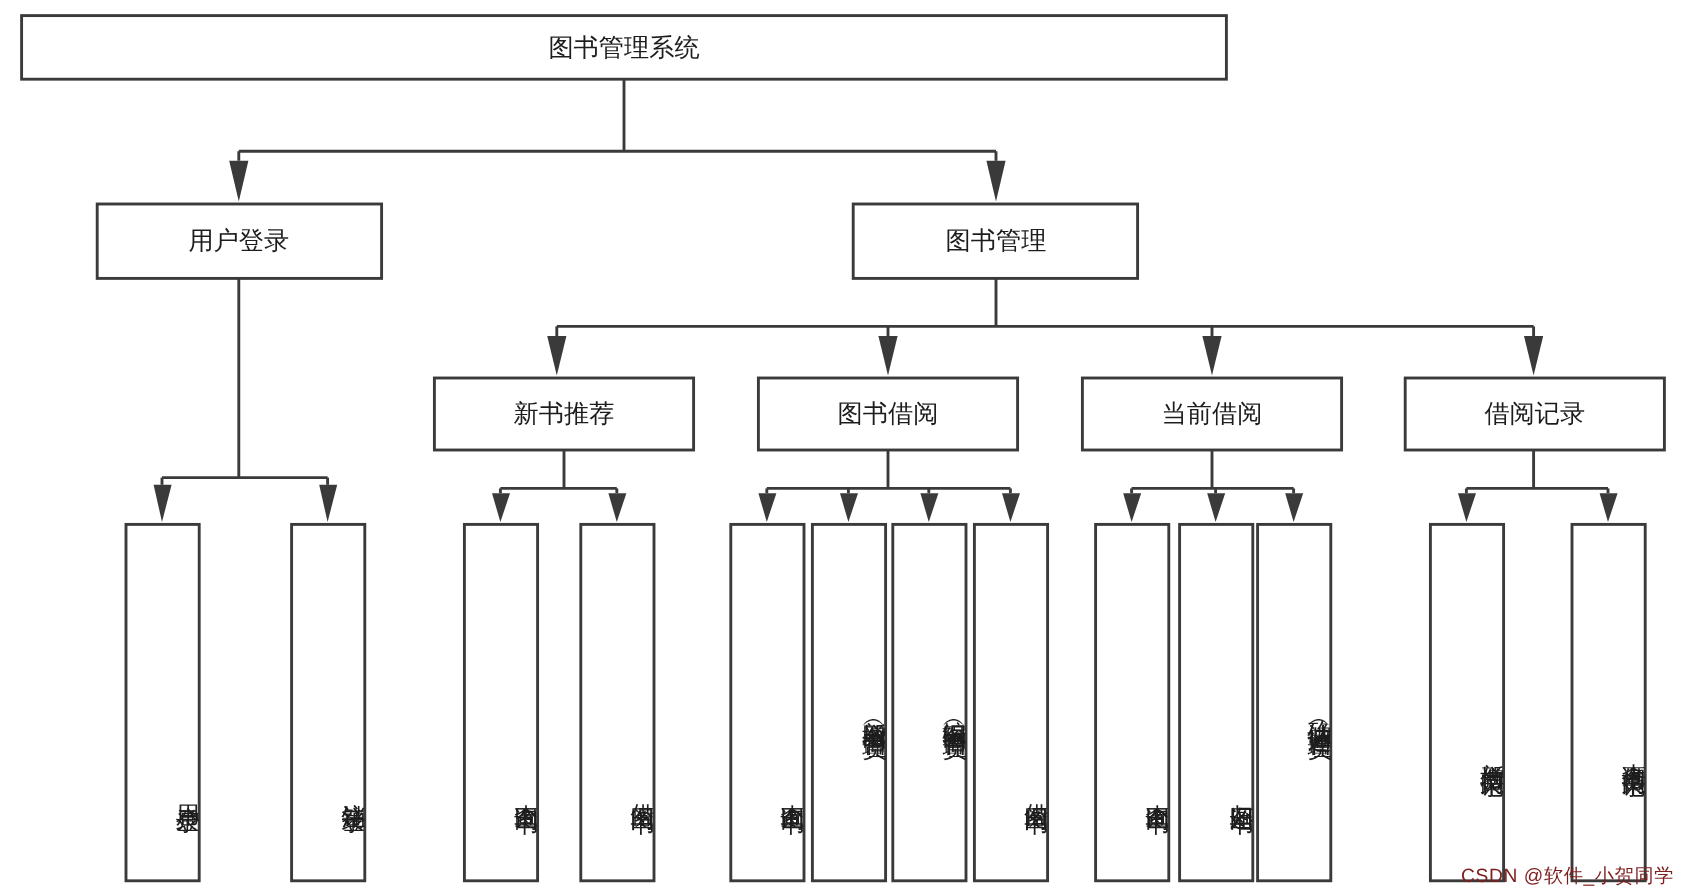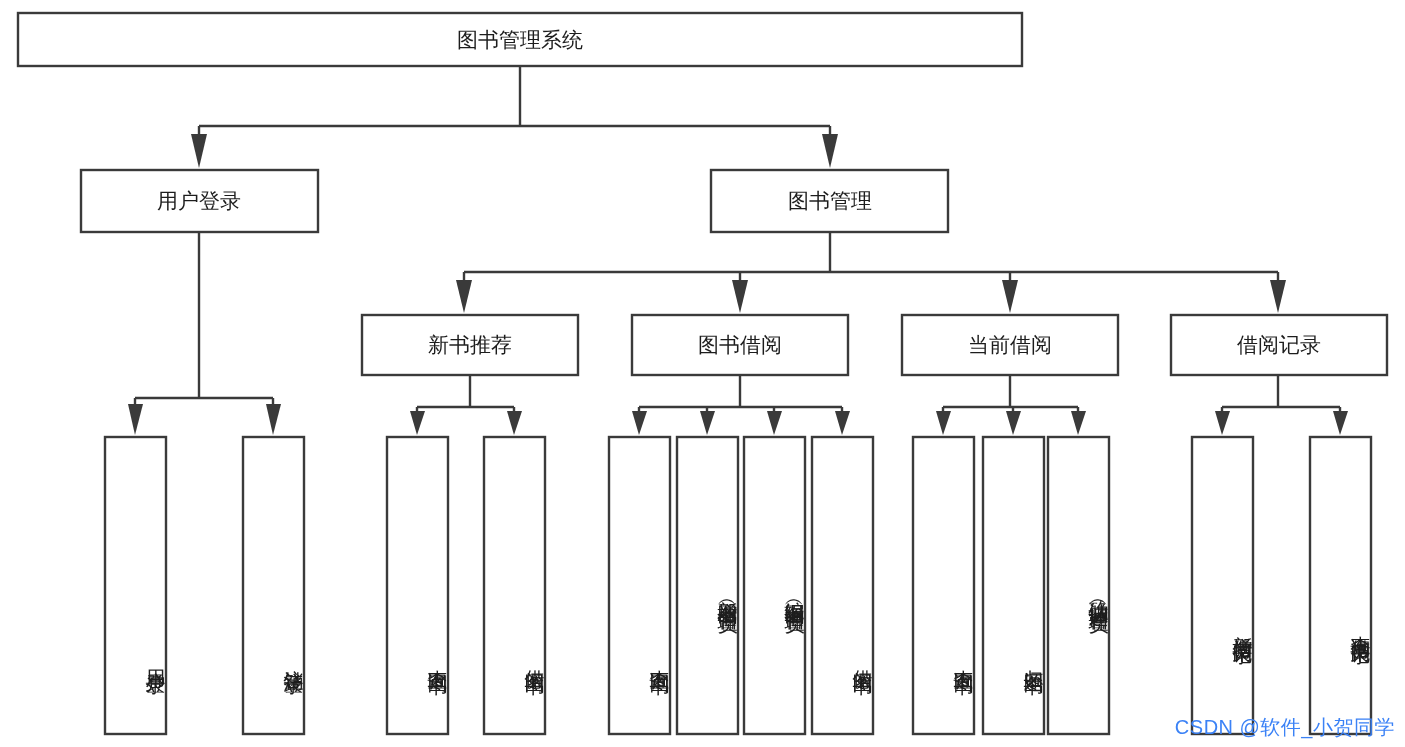--- a/index.html
+++ b/index.html
@@ -61,22 +61,22 @@
     align-items: flex-start;
     justify-content: center;
     white-space: nowrap;
     pointer-events: none;
   }
   .watermark {
     position: absolute;
     right: 10px;
     bottom: 6px;
     font-family: "Liberation Sans", "DejaVu Sans", sans-serif;
-    font-size: 20px;
-    color: #3b82f6;
+    font-size: 16px;
+    color: #7f1d1d;
     letter-spacing: 0.5px;
     white-space: nowrap;
     user-select: none;
   }
 </style>
 </head>
 <body>
 
 <div id="diagram-root">
 

